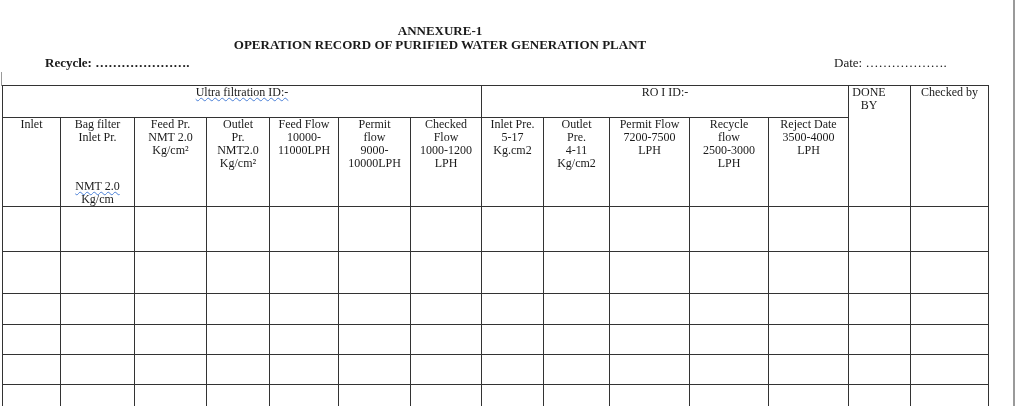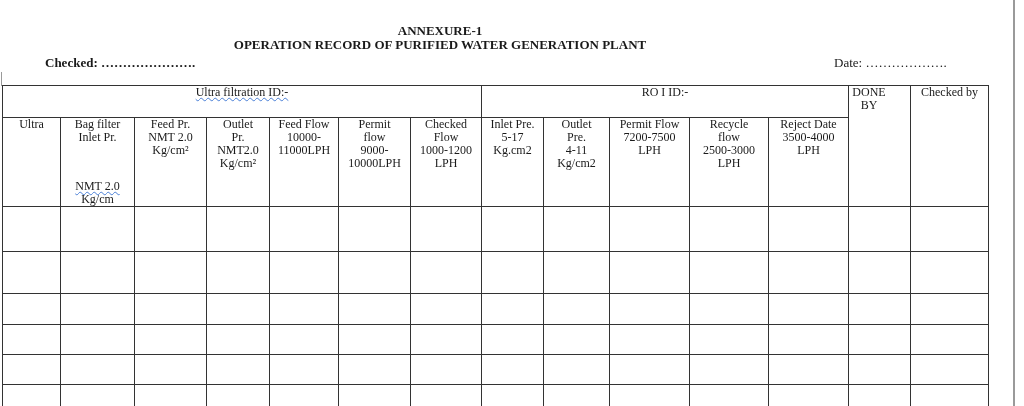--- a/index.html
+++ b/index.html
@@ -22,21 +22,21 @@
   .ln { display: block; }
 </style>
 </head>
 <body>
 
 <div class="page-edge-right"></div>
 <div class="page-edge-left"></div>
 
 <div class="title1">ANNEXURE-1</div>
 <div class="title2">OPERATION RECORD OF PURIFIED WATER GENERATION PLANT</div>
-<div class="location">Checked: ………………….</div>
+<div class="location">Recycle: ………………….</div>
 <div class="date">Date: ……………….</div>
 
 <table class="grid">
   <colgroup>
     <col style="width:58px">
       <col style="width:74px">
       <col style="width:72px">
       <col style="width:63px">
     <col style="width:69px">
       <col style="width:72px">
@@ -53,21 +53,21 @@
       <tr style="height:32px">
     <td colspan="7" class="id-cell"><span class="squiggle">Ultra filtration ID:-</span></td>
     <td colspan="5" class="id-cell"><span>RO I ID:-</span></td>
     <td rowspan="2" class="done">
           <span style="display:block;width:40px">DONE BY</span>
         </td>
     <td rowspan="2" class="checked"><span>Checked by</span></td>
   </tr>
   <tr style="height:78px" id="hdr-row">
     <td class="hdr">
-          <span class="ln">Ultra</span>
+          <span class="ln">Inlet</span>
         </td>
     <td class="hdr">
           <span class="ln">Bag filter</span>
           <span class="ln">Inlet Pr.</span>
           <span class="ln squiggle">NMT 2.0</span>
           <span class="ln">Kg/cm</span>
         </td>
     <td class="hdr">
           <span class="ln">Feed Pr.</span>
           <span class="ln">NMT 2.0</span>

